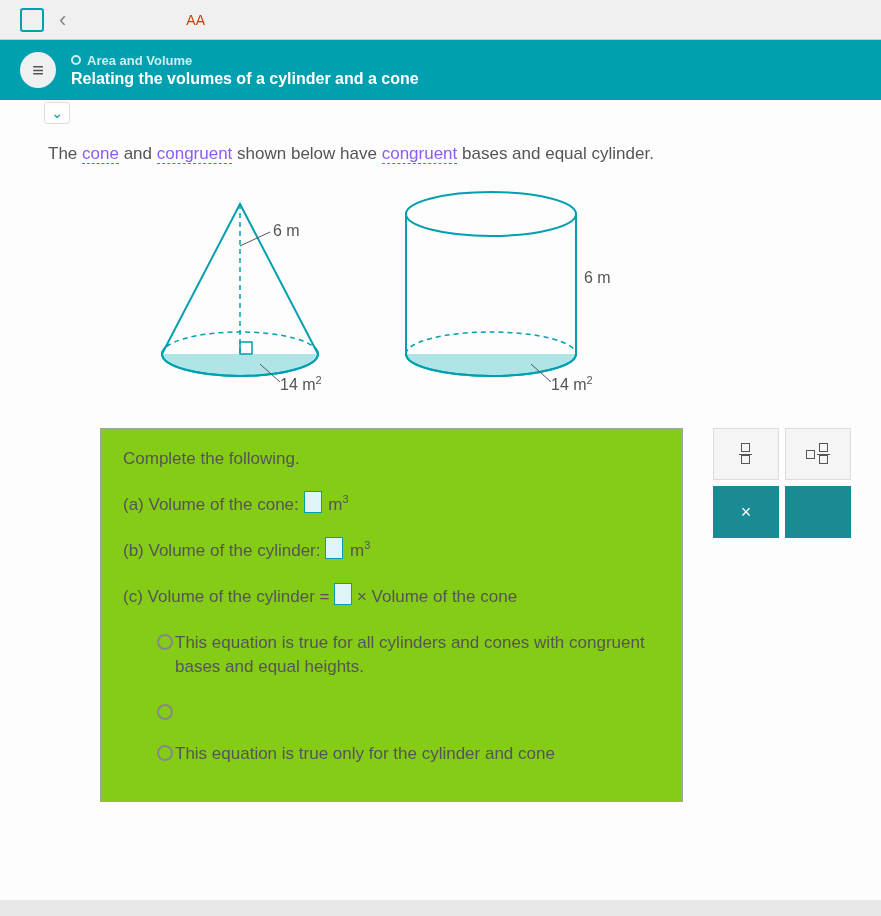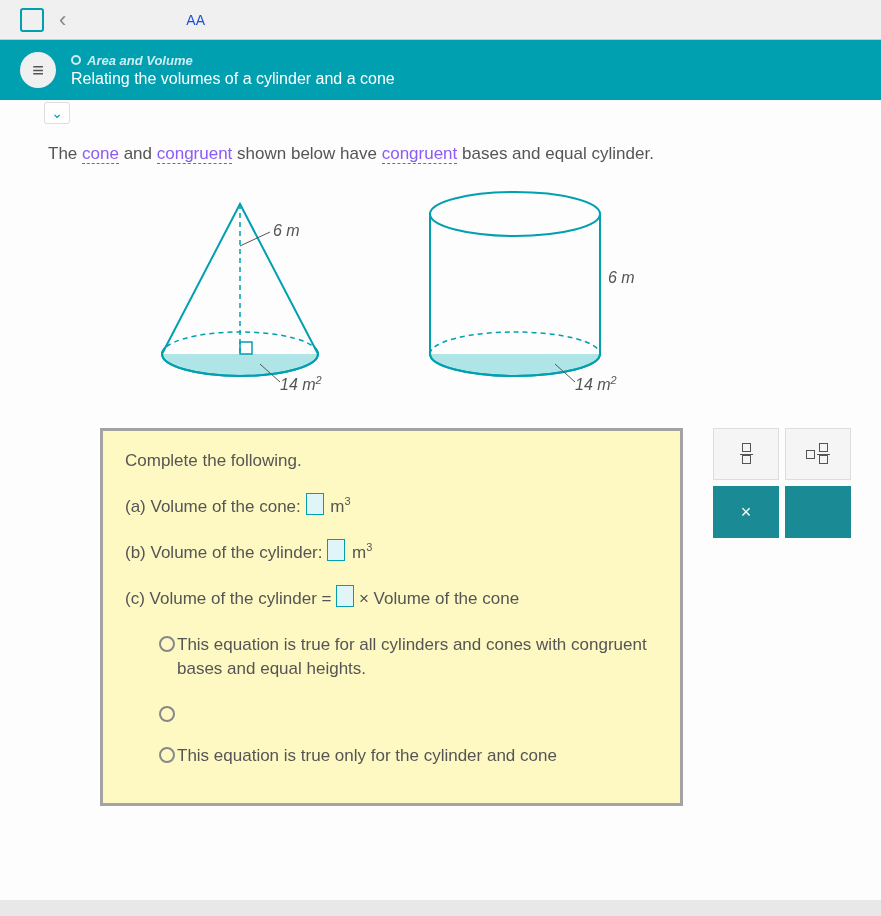--- a/index.html
+++ b/index.html
@@ -22,47 +22,47 @@
   .topbar-icon {
     width: 24px; height: 24px;
     border: 2px solid #00a0b0;
     border-radius: 3px;
     margin-right: 15px;
   }
   .topbar-back {
     font-size: 22px; color: #888; margin-right: 120px;
   }
   .topbar-aa {
-    font-size: 14px; color: #1d4ed8; text-align: right;
+    font-size: 14px; color: #c2410c; text-align: right;
   }
   .header {
     background: #00a0b0;
     color: white;
     display: flex;
     align-items: center;
     padding: 12px 20px;
     gap: 15px;
   }
   .menu-btn {
     width: 36px; height: 36px;
     border-radius: 50%;
     background: #f0f0f0;
     display: flex; align-items: center; justify-content: center;
     color: #555; font-size: 20px; font-weight: bold;
   }
   .header-text { flex: 1; }
   .breadcrumb {
     font-size: 13px; color: #cceef0; font-weight: 600;
-    display: flex; align-items: center; gap: 6px; font-style: italic;
+    display: flex; align-items: center; gap: 6px;
   }
   .breadcrumb-dot {
     width: 10px; height: 10px; border-radius: 50%;
     border: 2px solid #cceef0; display: inline-block;
   }
-  .title { font-size: 16px; font-weight: normal; margin-top: 2px; }
+  .title { font-size: 16px; font-weight: bold; margin-top: 2px; }
   .page {
     background: #fdfdfd;
     padding: 20px 30px 0 30px;
     position: relative;
     height: 800px;
   }
   .chevron {
     position: absolute;
     left: 44px; top: 2px;
     width: 26px; height: 22px;
@@ -70,28 +70,28 @@
     border: 1px solid #ddd;
     border-radius: 3px;
     display: flex; align-items: center; justify-content: center;
     color: #00a0b0; font-size: 14px;
   }
   .intro {
     font-size: 17px; color: #555; margin: 24px 0 20px 18px;
   }
   .term { color: #8b5cf6; border-bottom: 1px dashed #00a0b0; }
   .figures {
-    display: flex; gap: 60px; margin: 10px 0 30px 110px; font-style: italic;
+    display: flex; gap: 36px; margin: 10px 0 30px 110px;
   }
   .answer-row {
     display: flex; gap: 30px; align-items: flex-start;
   }
   .answer-box {
-    border: 3px solid #a3a3a3;
-    background: #fef9c3;
+    border: 1px solid #a3a3a3;
+    background: #84cc16;
     width: 610px;
     margin-left: 70px;
     padding: 20px 22px;
     font-size: 17px;
     color: #555;
   }
   .answer-box > div { margin-bottom: 22px; }
   .blank {
     display: inline-block;
     width: 18px; height: 22px;

